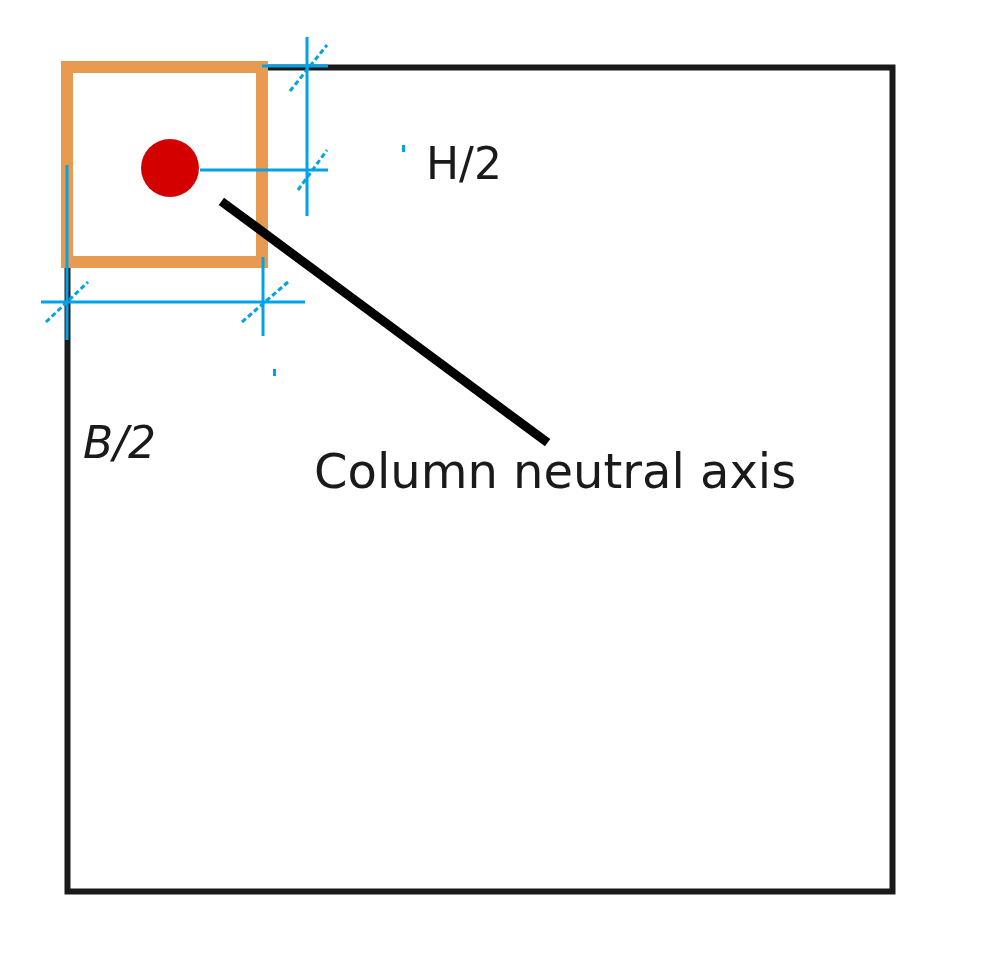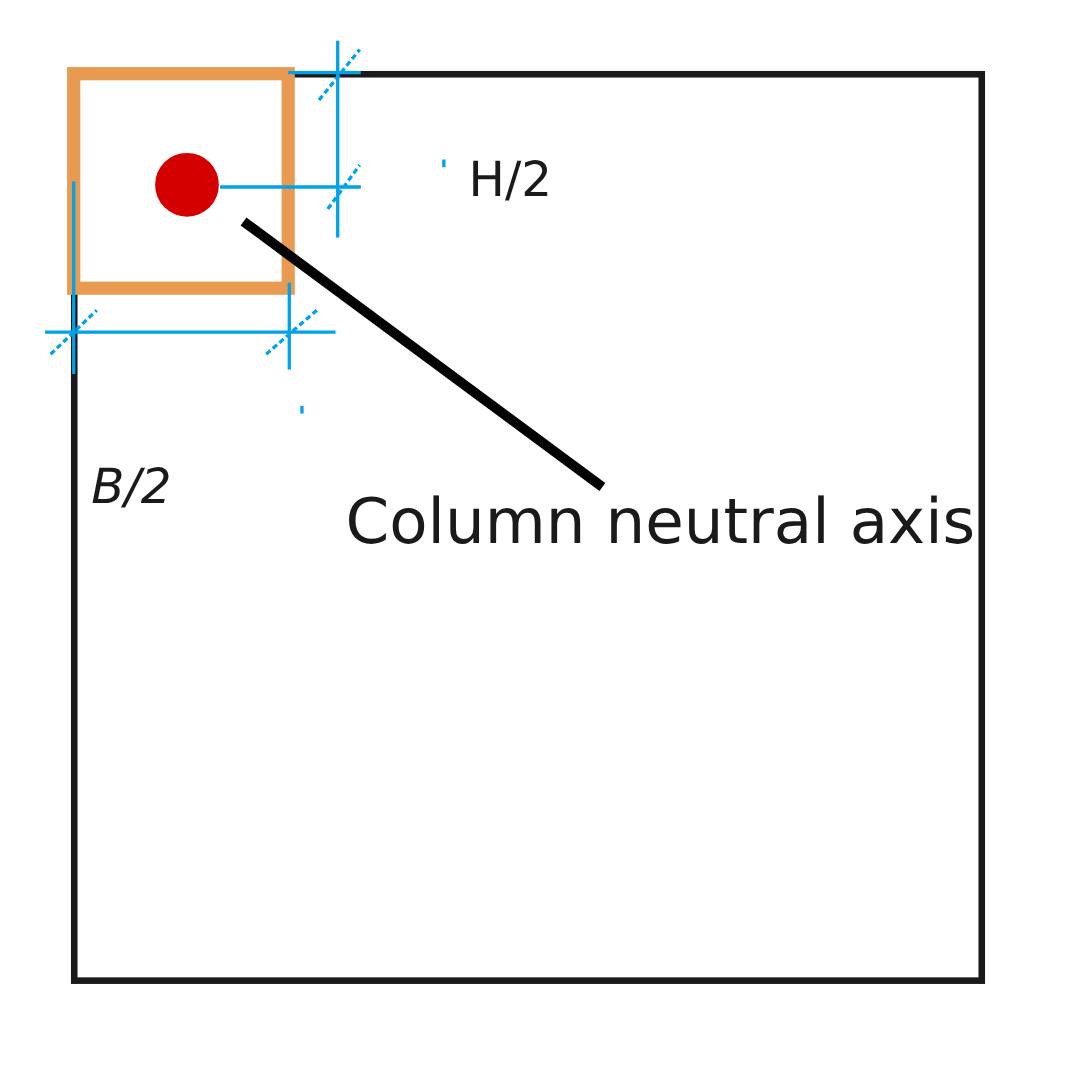--- a/index.html
+++ b/index.html
@@ -7,21 +7,21 @@
     #canvas { position: absolute; left: 0; top: 0; width: 991px; height: 752px; }
     .label {
       position: absolute;
       font-family: "DejaVu Sans", sans-serif;
       color: #1a1a1a;
       white-space: nowrap;
       line-height: 1;
     }
     #lbl-h { left: 426px; top: 142px; font-size: 44px; }
     #lbl-b { left: 83px; top: 421px; font-size: 44px; font-style: italic; }
-    #lbl-axis { left: 314px; top: 447px; font-size: 57px; text-align: right; }
+    #lbl-axis { left: 314px; top: 447px; font-size: 48px; text-align: right; }
   </style>
 </head>
 <body>
 
 <div id="canvas">
   <svg width="991" height="974" viewBox="0 0 991 974" xmlns="http://www.w3.org/2000/svg">
 
     <rect x="67.5" y="67.5" width="825" height="824" fill="none" stroke="#1a1a1a" stroke-width="6"></rect>
 
     <rect x="67" y="67" width="195" height="195" fill="#ffffff" stroke="#e89a50" stroke-width="12"></rect>

